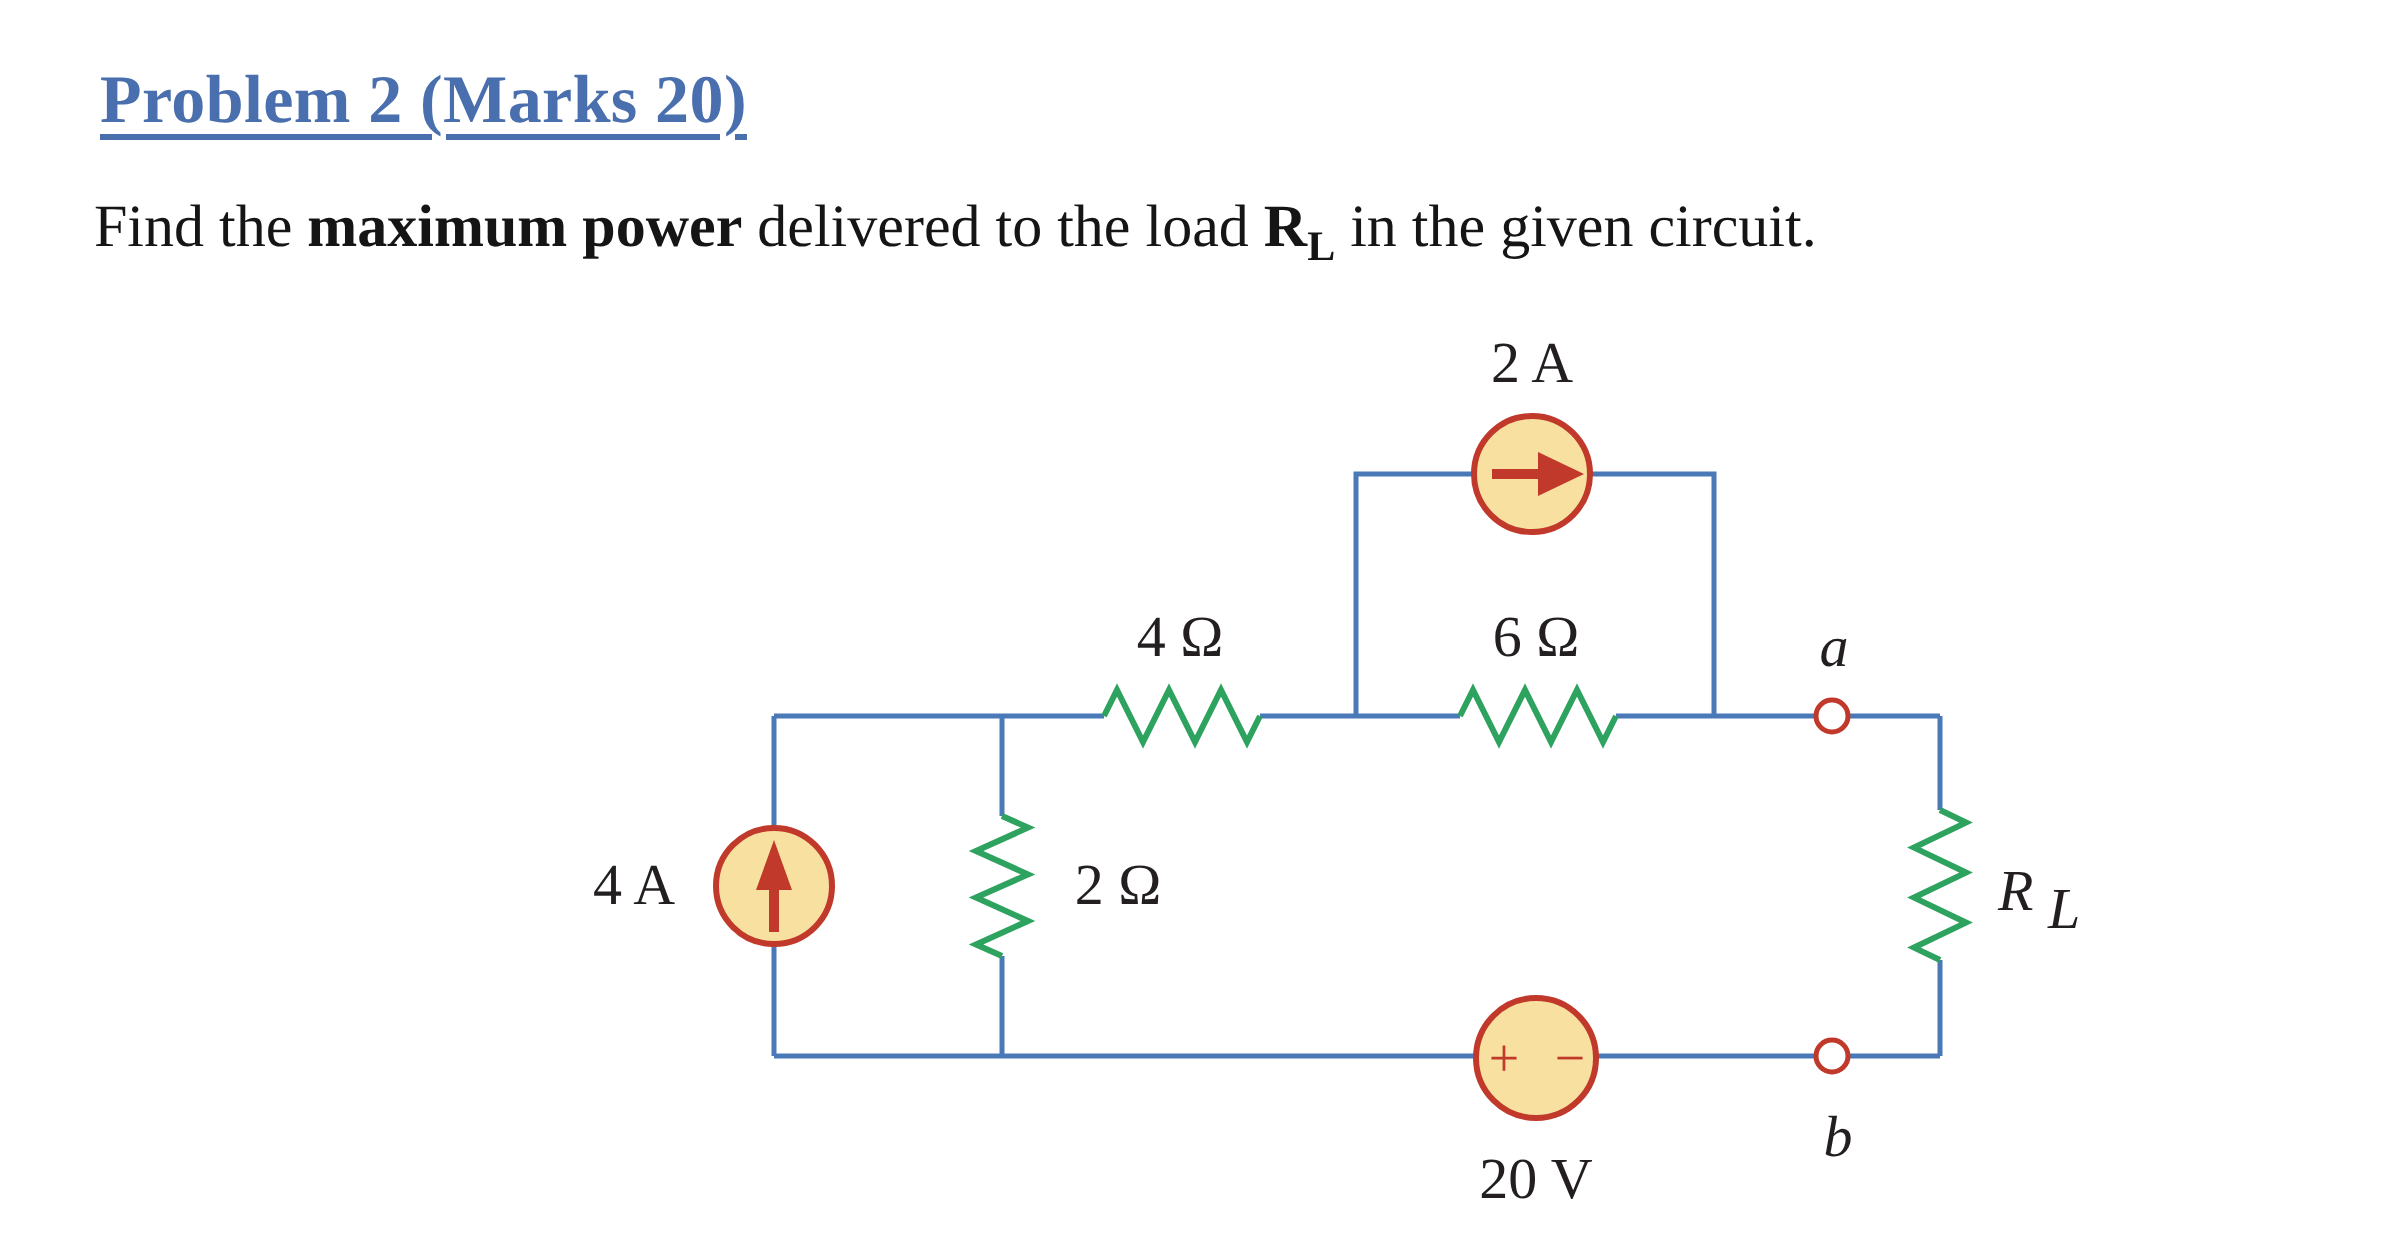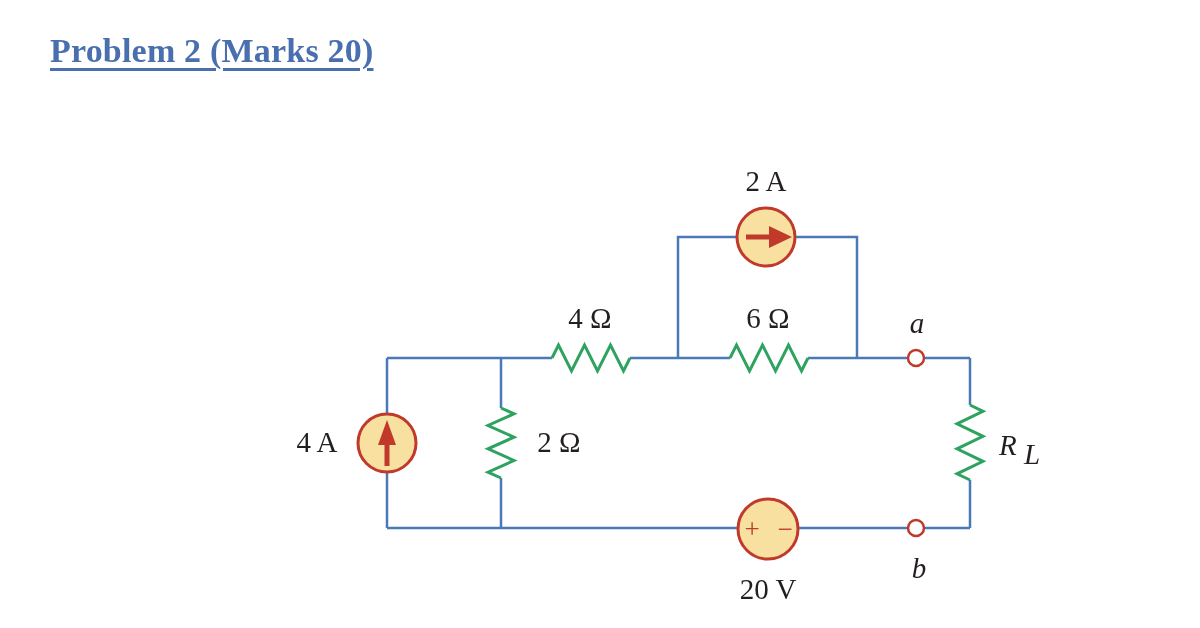--- a/index.html
+++ b/index.html
@@ -61,20 +61,21 @@
   .clabel-italic { font-style: italic; }
   .polarity { fill: #c0392b; font-family: "Liberation Serif", serif; font-size: 27px; }
 </style>
 </head>
 <body>
 
 <div class="page">
 
   <div class="title">Problem 2 (Marks 20)</div>
 
+  <div class="statement"><span>Find the </span><span class="bold">maximum power</span><span> delivered to the load </span><span class="bold">R</span><sub class="bold">L</sub><span> in the given circuit.</span></div>
 
   <svg class="circuit-svg" width="1200" height="628" viewBox="0 0 1200 628" xmlns="http://www.w3.org/2000/svg">
 
     <path class="wire" d="M678,358 L678,237 L857,237 L857,358"></path>
     <path class="wire" d="M387,358 L552,358 M630,358 L730,358 M808,358 L970,358"></path>
     <path class="wire" d="M387,358 L387,528"></path>
     <path class="wire" d="M501,358 L501,408 M501,478 L501,528"></path>
     <path class="wire" d="M970,358 L970,405 M970,480 L970,528"></path>
     <path class="wire" d="M387,528 L970,528"></path>
 

